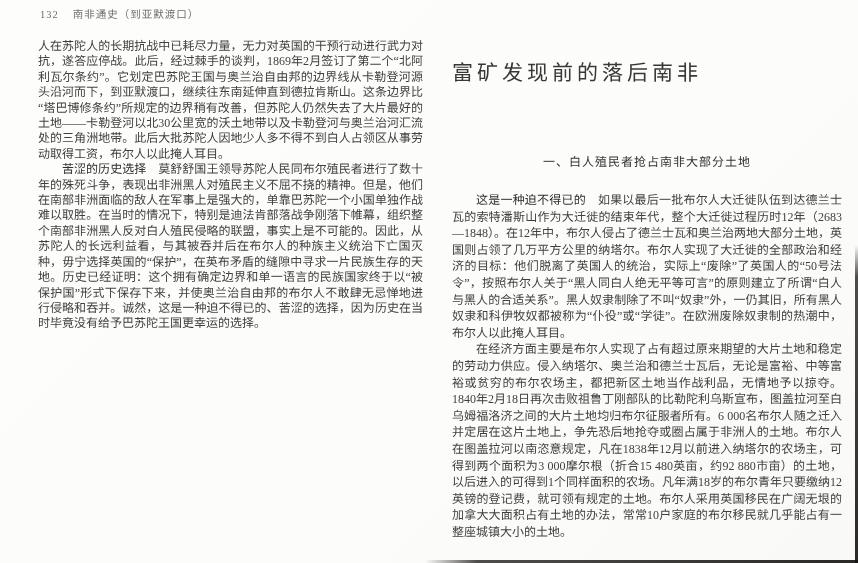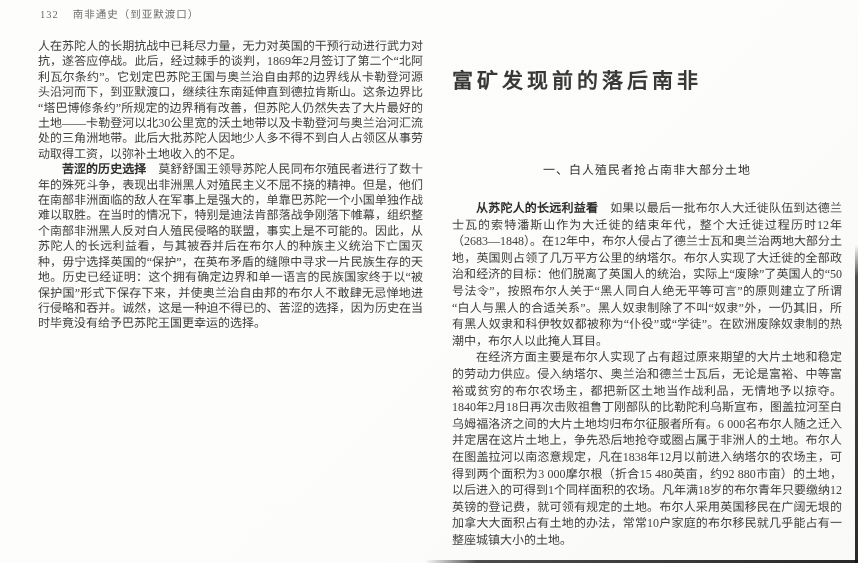--- a/index.html
+++ b/index.html
@@ -36,43 +36,43 @@
     line-height: 15.4px;
     text-align: justify;
     text-justify: inter-ideograph;
   }
   .left-body p, .right-body p { margin: 0; }
 
   p.indent { text-indent: 2em; }
   p.no-indent { text-indent: 0; }
 
   .lead {
-    font-weight: bold;
+    font-weight: normal;
     color: #2e2e2e;
     margin-right: 1em;
   }
   .lead:empty { margin-right: 0; }
 
   
   .right-page {
     position: absolute;
     left: 452px; top: 46px;
     width: 390px;
   }
   .chapter-label {
     font-size: 12.5px;
     line-height: 18px;
     color: #555;
     letter-spacing: 3px;
   }
   .chapter-title {
-    margin-top: 20px;
+    margin-top: 12px;
     font-size: 21px;
     line-height: 30px;
-    font-weight: bold;
+    font-weight: normal;
     letter-spacing: 4px;
     color: #383838;
   }
   .section-heading {
     margin-top: 64px;
     text-align: center;
     font-size: 12px;
     line-height: 20px;
     font-weight: normal;
     color: #333;
@@ -105,34 +105,34 @@
 
 <div class="spread">
 
   <div class="running-header">
     <span>132</span>
     <span>南非通史（到亚默渡口）</span>
   </div>
 
   <div class="left-body">
     <p class="no-indent">
-      <span class="lead"></span><span>人在苏陀人的长期抗战中已耗尽力量，无力对英国的干预行动进行武力对抗，遂答应停战。此后，经过棘手的谈判，1869年2月签订了第二个“北阿利瓦尔条约”。它划定巴苏陀王国与奥兰治自由邦的边界线从卡勒登河源头沿河而下，到亚默渡口，继续往东南延伸直到德拉肯斯山。这条边界比“塔巴博修条约”所规定的边界稍有改善，但苏陀人仍然失去了大片最好的土地——卡勒登河以北30公里宽的沃土地带以及卡勒登河与奥兰治河汇流处的三角洲地带。此后大批苏陀人因地少人多不得不到白人占领区从事劳动取得工资，以弥补土地收入的不足。</span>
+      <span class="lead"></span><span>人在苏陀人的长期抗战中已耗尽力量，无力对英国的干预行动进行武力对抗，遂答应停战。此后，经过棘手的谈判，1869年2月签订了第二个“北阿利瓦尔条约”。它划定巴苏陀王国与奥兰治自由邦的边界线从卡勒登河源头沿河而下，到亚默渡口，继续往东南延伸直到德拉肯斯山。这条边界比“塔巴博修条约”所规定的边界稍有改善，但苏陀人仍然失去了大片最好的土地——卡勒登河以北30公里宽的沃土地带以及卡勒登河与奥兰治河汇流处的三角洲地带。此后大批苏陀人因地少人多不得不到白人占领区从事劳动取得工资，布尔人以此掩人耳目。</span>
     </p>
     <p class="indent">
       <span class="lead">苦涩的历史选择</span><span>莫舒舒国王领导苏陀人民同布尔殖民者进行了数十年的殊死斗争，表现出非洲黑人对殖民主义不屈不挠的精神。但是，他们在南部非洲面临的敌人在军事上是强大的，单靠巴苏陀一个小国单独作战难以取胜。在当时的情况下，特别是迪法肯部落战争刚落下帷幕，组织整个南部非洲黑人反对白人殖民侵略的联盟，事实上是不可能的。因此，从苏陀人的长远利益看，与其被吞并后在布尔人的种族主义统治下亡国灭种，毋宁选择英国的“保护”，在英布矛盾的缝隙中寻求一片民族生存的天地。历史已经证明：这个拥有确定边界和单一语言的民族国家终于以“被保护国”形式下保存下来，并使奥兰治自由邦的布尔人不敢肆无忌惮地进行侵略和吞并。诚然，这是一种迫不得已的、苦涩的选择，因为历史在当时毕竟没有给予巴苏陀王国更幸运的选择。</span>
     </p>
   </div>
 
   <div class="right-page">
     <div class="chapter-title">富矿发现前的落后南非</div>
     <div class="section-heading">一、白人殖民者抢占南非大部分土地</div>
 
     <div class="right-body">
       <p class="indent">
-        <span class="lead">从苏陀人的长远利益看</span><span>如果以最后一批布尔人大迁徙队伍到达德兰士瓦的索特潘斯山作为大迁徙的结束年代，整个大迁徙过程历时12年（2683—1848）。在12年中，布尔人侵占了德兰士瓦和奥兰治两地大部分土地，英国则占领了几万平方公里的纳塔尔。布尔人实现了大迁徙的全部政治和经济的目标：他们脱离了英国人的统治，实际上“废除”了英国人的“50号法令”，按照布尔人关于“黑人同白人绝无平等可言”的原则建立了所谓“白人与黑人的合适关系”。黑人奴隶制除了不叫“奴隶”外，一仍其旧，所有黑人奴隶和科伊牧奴都被称为“仆役”或“学徒”。在欧洲废除奴隶制的热潮中，布尔人以此掩人耳目。</span>
+        <span class="lead">这是一种迫不得已的</span><span>如果以最后一批布尔人大迁徙队伍到达德兰士瓦的索特潘斯山作为大迁徙的结束年代，整个大迁徙过程历时12年（2683—1848）。在12年中，布尔人侵占了德兰士瓦和奥兰治两地大部分土地，英国则占领了几万平方公里的纳塔尔。布尔人实现了大迁徙的全部政治和经济的目标：他们脱离了英国人的统治，实际上“废除”了英国人的“50号法令”，按照布尔人关于“黑人同白人绝无平等可言”的原则建立了所谓“白人与黑人的合适关系”。黑人奴隶制除了不叫“奴隶”外，一仍其旧，所有黑人奴隶和科伊牧奴都被称为“仆役”或“学徒”。在欧洲废除奴隶制的热潮中，布尔人以此掩人耳目。</span>
       </p>
       <p class="indent">
         <span class="lead"></span><span>在经济方面主要是布尔人实现了占有超过原来期望的大片土地和稳定的劳动力供应。侵入纳塔尔、奥兰治和德兰士瓦后，无论是富裕、中等富裕或贫穷的布尔农场主，都把新区土地当作战利品，无情地予以掠夺。1840年2月18日再次击败祖鲁丁刚部队的比勒陀利乌斯宣布，图盖拉河至白乌姆福洛济之间的大片土地均归布尔征服者所有。6 000名布尔人随之迁入并定居在这片土地上，争先恐后地抢夺或圈占属于非洲人的土地。布尔人在图盖拉河以南恣意规定，凡在1838年12月以前进入纳塔尔的农场主，可得到两个面积为3 000摩尔根（折合15 480英亩，约92 880市亩）的土地，以后进入的可得到1个同样面积的农场。凡年满18岁的布尔青年只要缴纳12英镑的登记费，就可领有规定的土地。布尔人采用英国移民在广阔无垠的加拿大大面积占有土地的办法，常常10户家庭的布尔移民就几乎能占有一整座城镇大小的土地。</span>
       </p>
     </div>
   </div>
 
   <div class="edge-right"></div>
   <div class="edge-bottom"></div>
 

